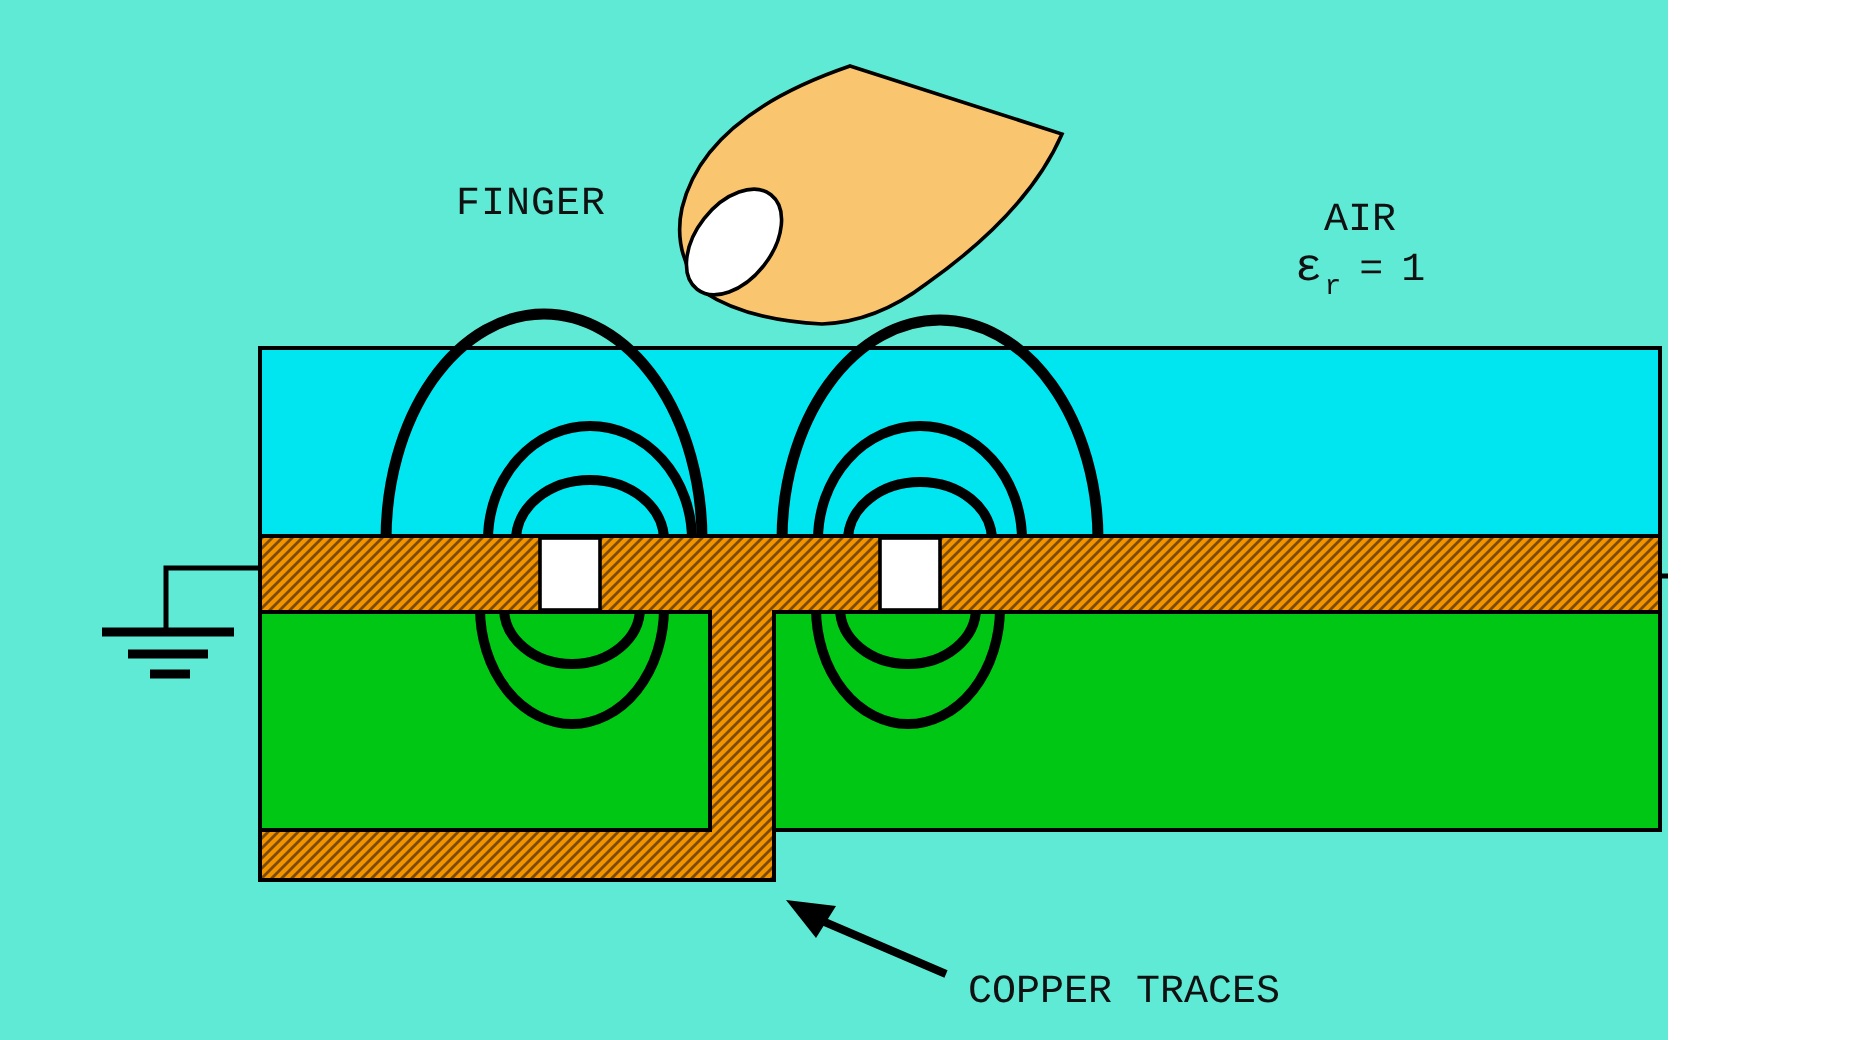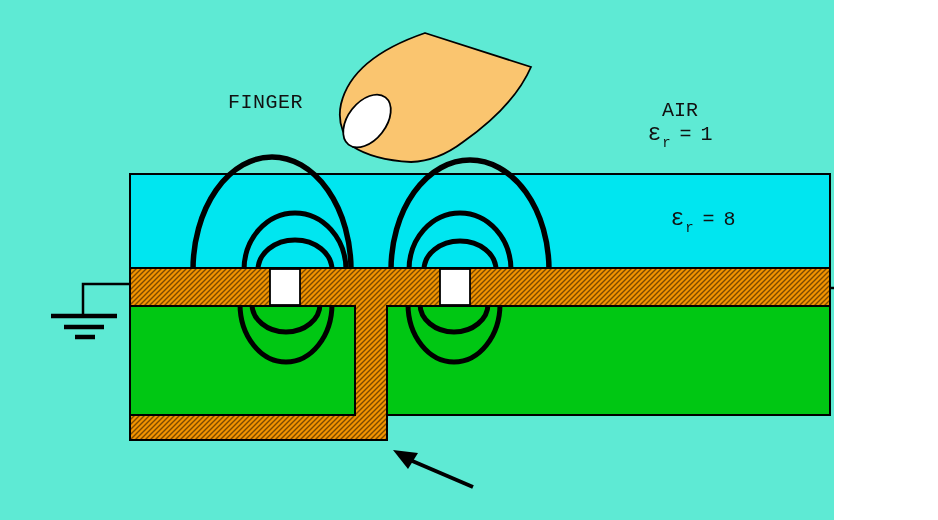--- a/index.html
+++ b/index.html
@@ -95,18 +95,18 @@
   </svg>
 
   <div class="label finger-label" style="left:228px; top:92px;">FINGER</div>
 
   <div class="label centered" style="left:680px; top:100px;">
     <div>AIR</div>
     <div class="eps-line"><span class="eps">ε</span><sub>r</sub><span class="eq">=</span><span class="val">1</span></div>
   </div>
 
   <div class="label centered" style="left:703px; top:206px;">
-    <div class="eps-line"><span class="eps">ε</span><sub>r</sub><span class="eq">=</span><span class="val">8</span></div>
   </div>
 
 
+  <div class="label" style="left:484px; top:486px;">COPPER TRACES</div>
 
 </div>
 
 </body></html>

